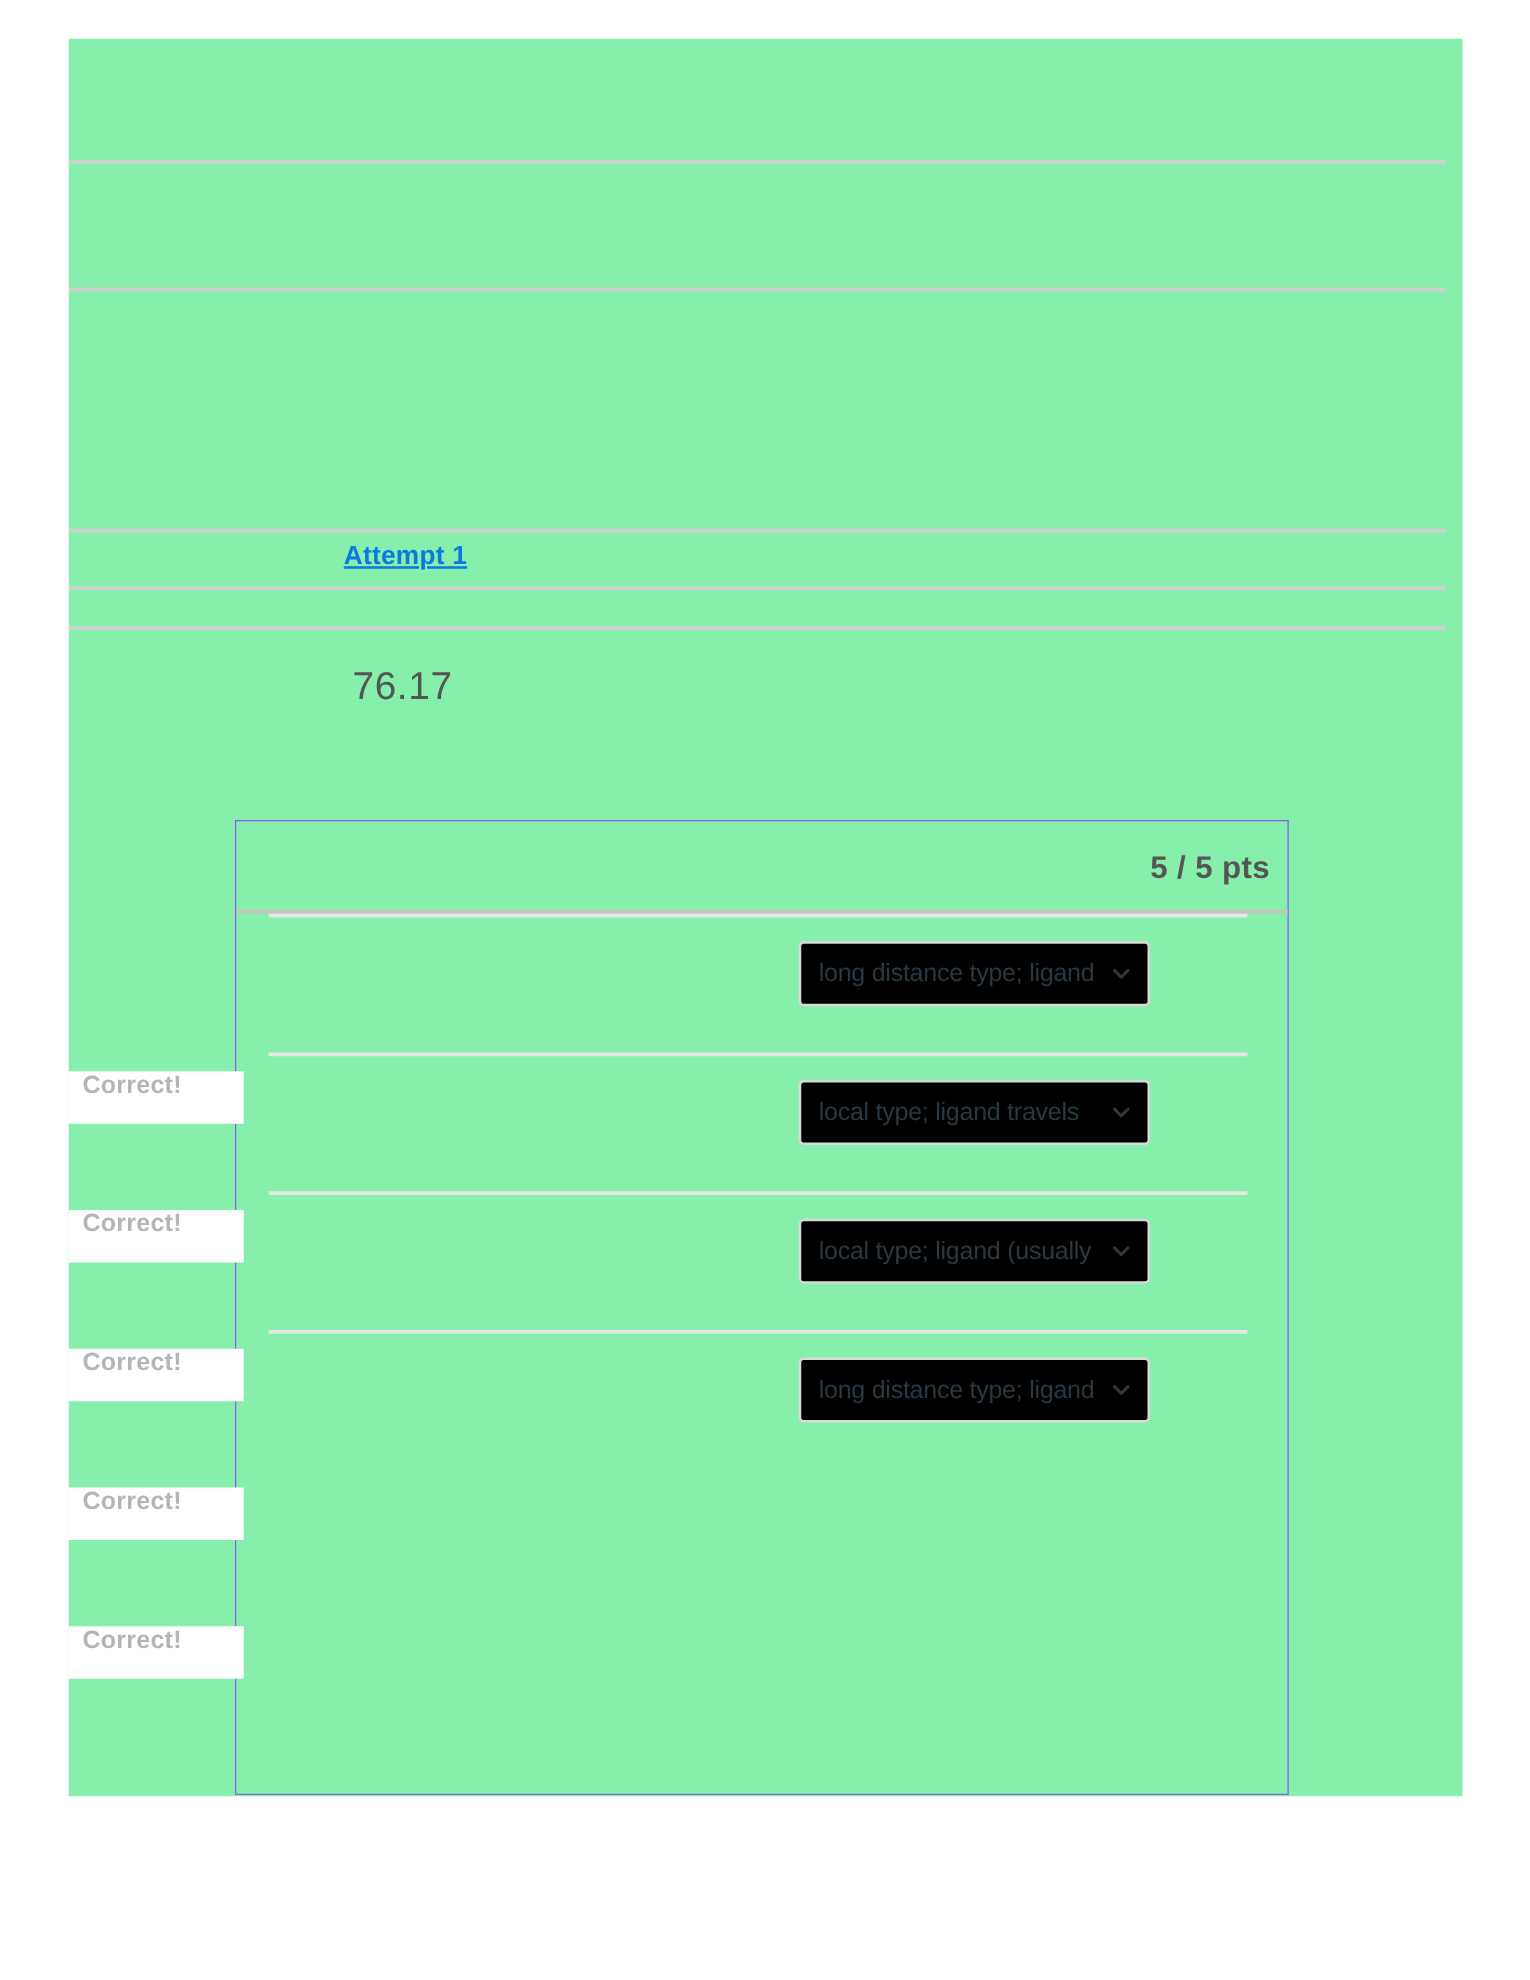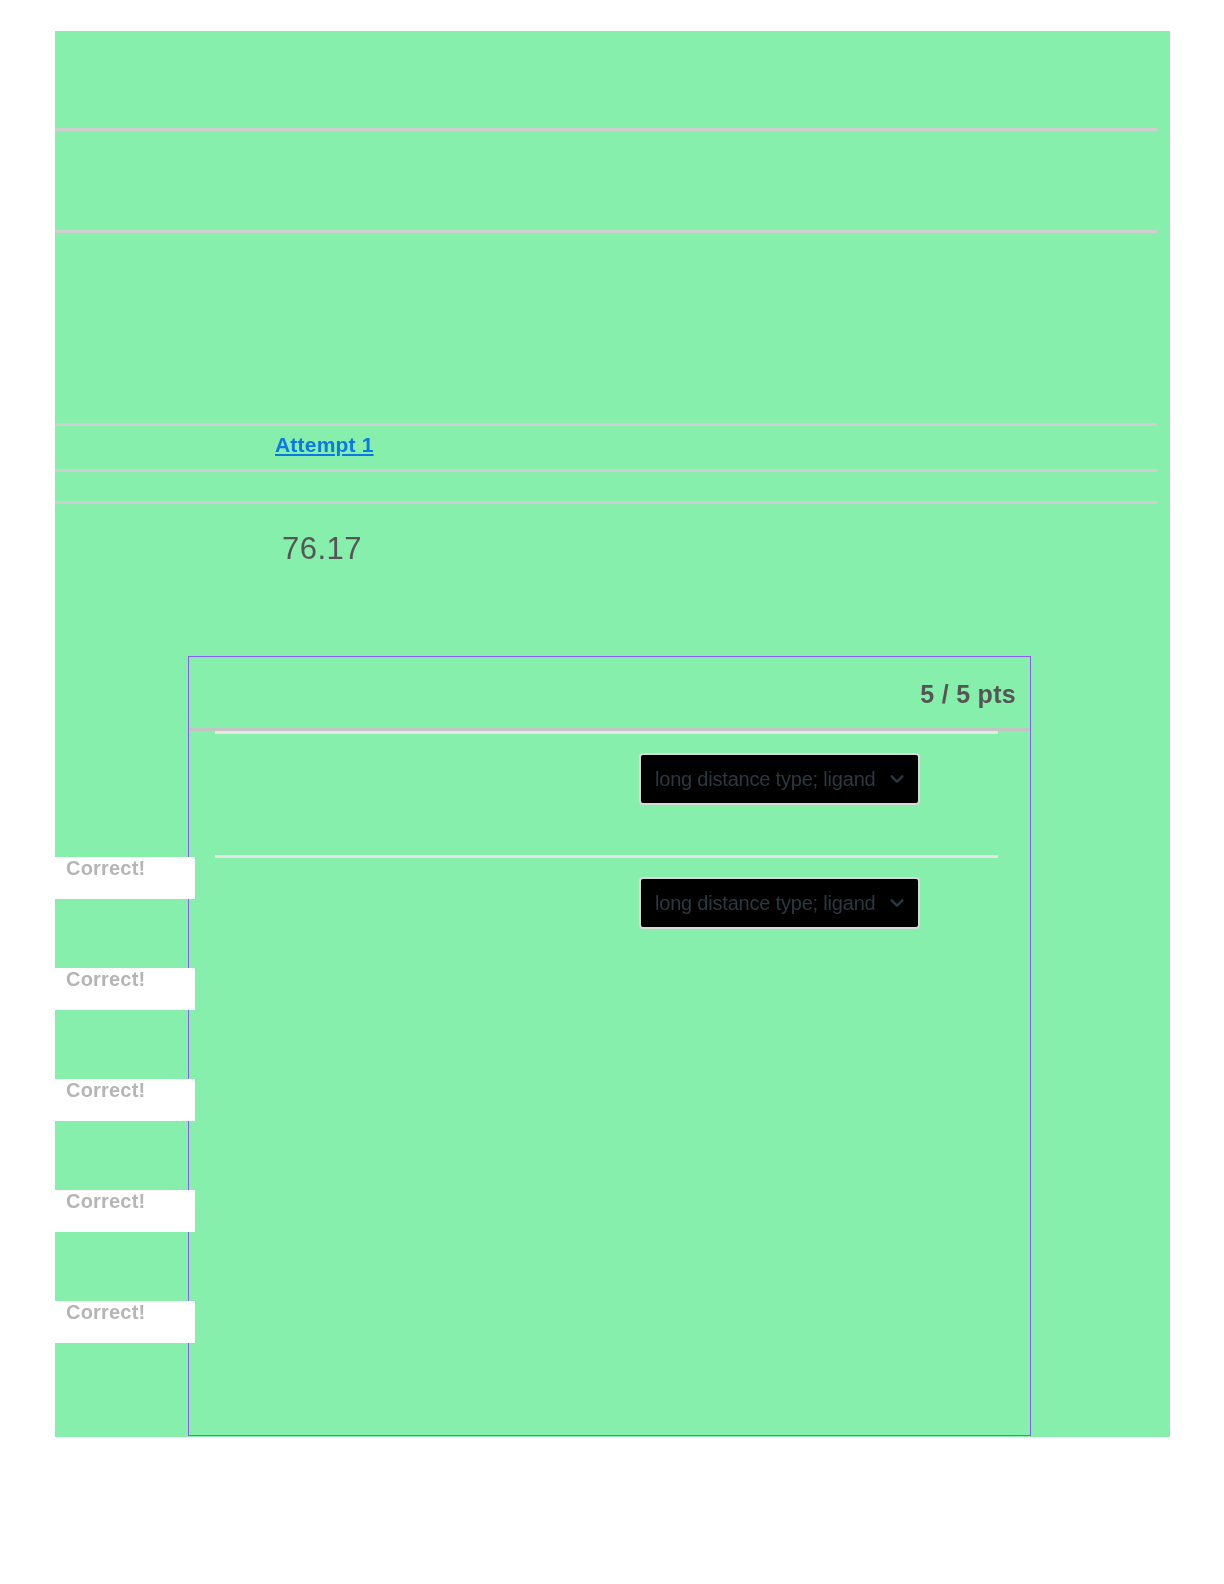--- a/index.html
+++ b/index.html
@@ -85,21 +85,21 @@
   }
 
   #question-body {
     position: relative;
     padding-top: 0;
   }
 
   
   .answer-row {
     position: relative;
-    height: 124px;
+    height: 111px;
     box-sizing: border-box;
     text-align: center;
   }
   .answer-row .row-rule {
     position: absolute;
     left: 26px;
     top: 0;
     width: 783px;
     height: 3px;
     background: #e6e6e6;
@@ -182,22 +182,44 @@
         <div class="answer-select">
           <span class="sel-text">long distance type; ligand</span>
           <span class="chev">
             <svg width="18" height="18" viewBox="0 0 20 20" aria-hidden="true">
                 <path d="M4 7 L10 13 L16 7" fill="none" stroke="#2b3840" stroke-width="2.6" stroke-linecap="round" stroke-linejoin="round"></path>
               </svg>
           </span>
         </div>
       </div>
 
-
-
+      <div class="answer-row">
+        <div class="row-rule"></div>
+        <div class="answer-select">
+          <span class="sel-text">local type; ligand travels</span>
+          <span class="chev">
+            <svg width="18" height="18" viewBox="0 0 20 20" aria-hidden="true">
+                <path d="M4 7 L10 13 L16 7" fill="none" stroke="#2b3840" stroke-width="2.6" stroke-linecap="round" stroke-linejoin="round"></path>
+              </svg>
+          </span>
+        </div>
+      </div>
+
+
+      <div class="answer-row">
+        <div class="row-rule"></div>
+        <div class="answer-select">
+          <span class="sel-text">local type; ligand (usually</span>
+          <span class="chev">
+            <svg width="18" height="18" viewBox="0 0 20 20" aria-hidden="true">
+                <path d="M4 7 L10 13 L16 7" fill="none" stroke="#2b3840" stroke-width="2.6" stroke-linecap="round" stroke-linejoin="round"></path>
+              </svg>
+          </span>
+        </div>
+      </div>
 
       <div class="answer-row">
         <div class="row-rule"></div>
         <div class="answer-select">
           <span class="sel-text">long distance type; ligand</span>
           <span class="chev">
             <svg width="18" height="18" viewBox="0 0 20 20" aria-hidden="true">
                 <path d="M4 7 L10 13 L16 7" fill="none" stroke="#2b3840" stroke-width="2.6" stroke-linecap="round" stroke-linejoin="round"></path>
               </svg>
           </span>

